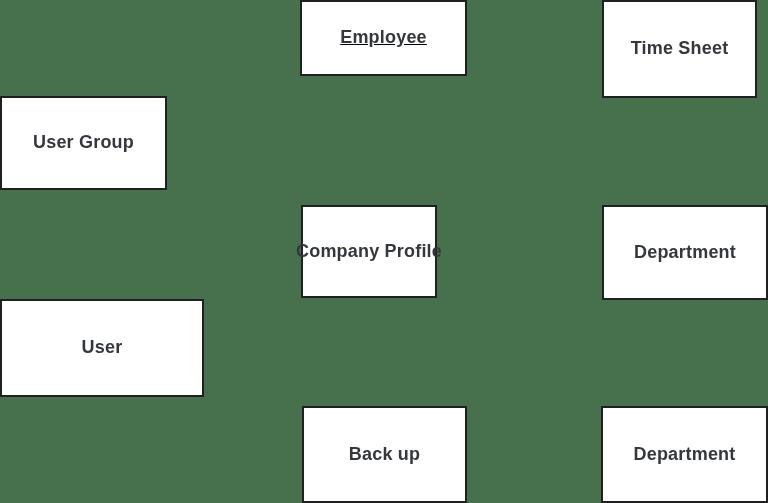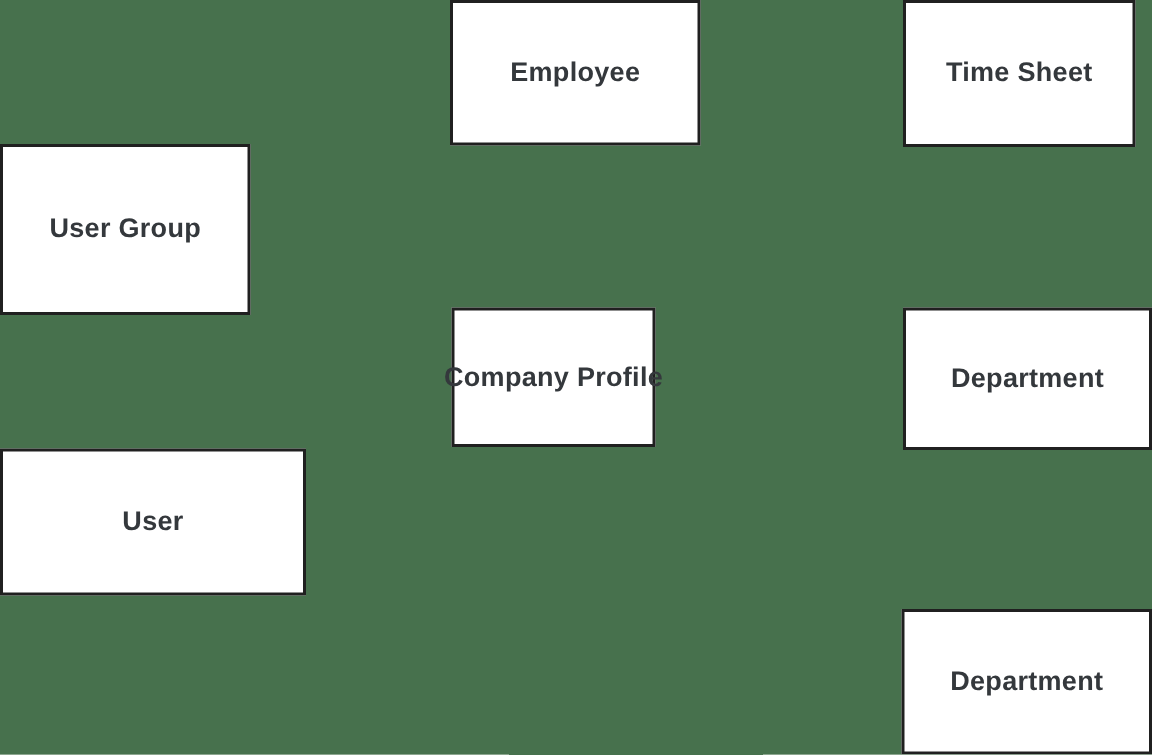--- a/index.html
+++ b/index.html
@@ -28,23 +28,23 @@
   }
   .node .label{
     font-size:18px;
     font-weight:bold;
     color:var(--label);
     line-height:1.1;
     letter-spacing:0.2px;
     white-space:nowrap;
   }
   
-  .pos-employee        {left:300px; top:0px;   width:167px; height:97px;}
+  .pos-employee        {left:300px; top:0px;   width:167px; height:76px;text-decoration:underline;}
   .pos-time-sheet      {left:602px; top:0px;   width:155px; height:98px;}
-  .pos-user-group      {left:0px;   top:96px;  width:167px; height:114px;}
+  .pos-user-group      {left:0px;   top:96px;  width:167px; height:94px;}
   .pos-company-profile {left:301px; top:205px; width:136px; height:93px;}
   .pos-designation     {left:602px; top:205px; width:166px; height:95px;}
   .pos-user            {left:0px;   top:299px; width:204px; height:98px;text-align:center;}
   .pos-back-up         {left:302px; top:406px; width:165px; height:97px;}
   .pos-department      {left:601px; top:406px; width:167px; height:97px;text-align:right;}
 </style>
 </head>
 <body>
 
 <div class="canvas">
@@ -66,18 +66,21 @@
   </div>
 
   <div class="node pos-designation">
     <span class="label">Department</span>
   </div>
 
   <div class="node pos-user">
     <span class="label">User</span>
   </div>
 
+  <div class="node pos-back-up">
+    <span class="label">Back up</span>
+  </div>
 
   <div class="node pos-department">
     <span class="label">Department</span>
   </div>
 
 </div>
 
 </body></html>

